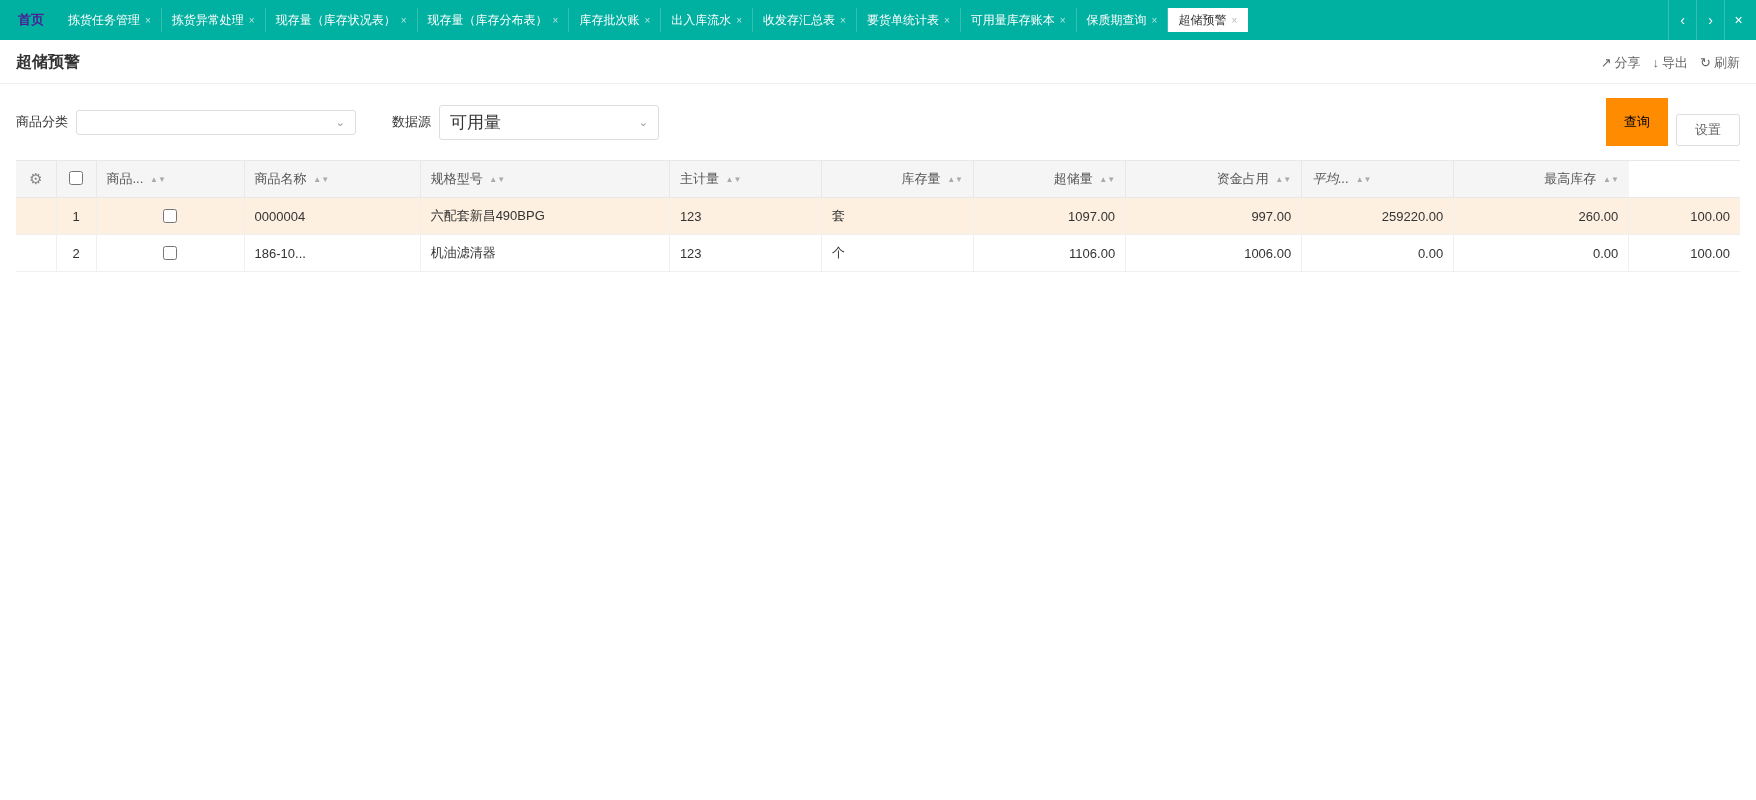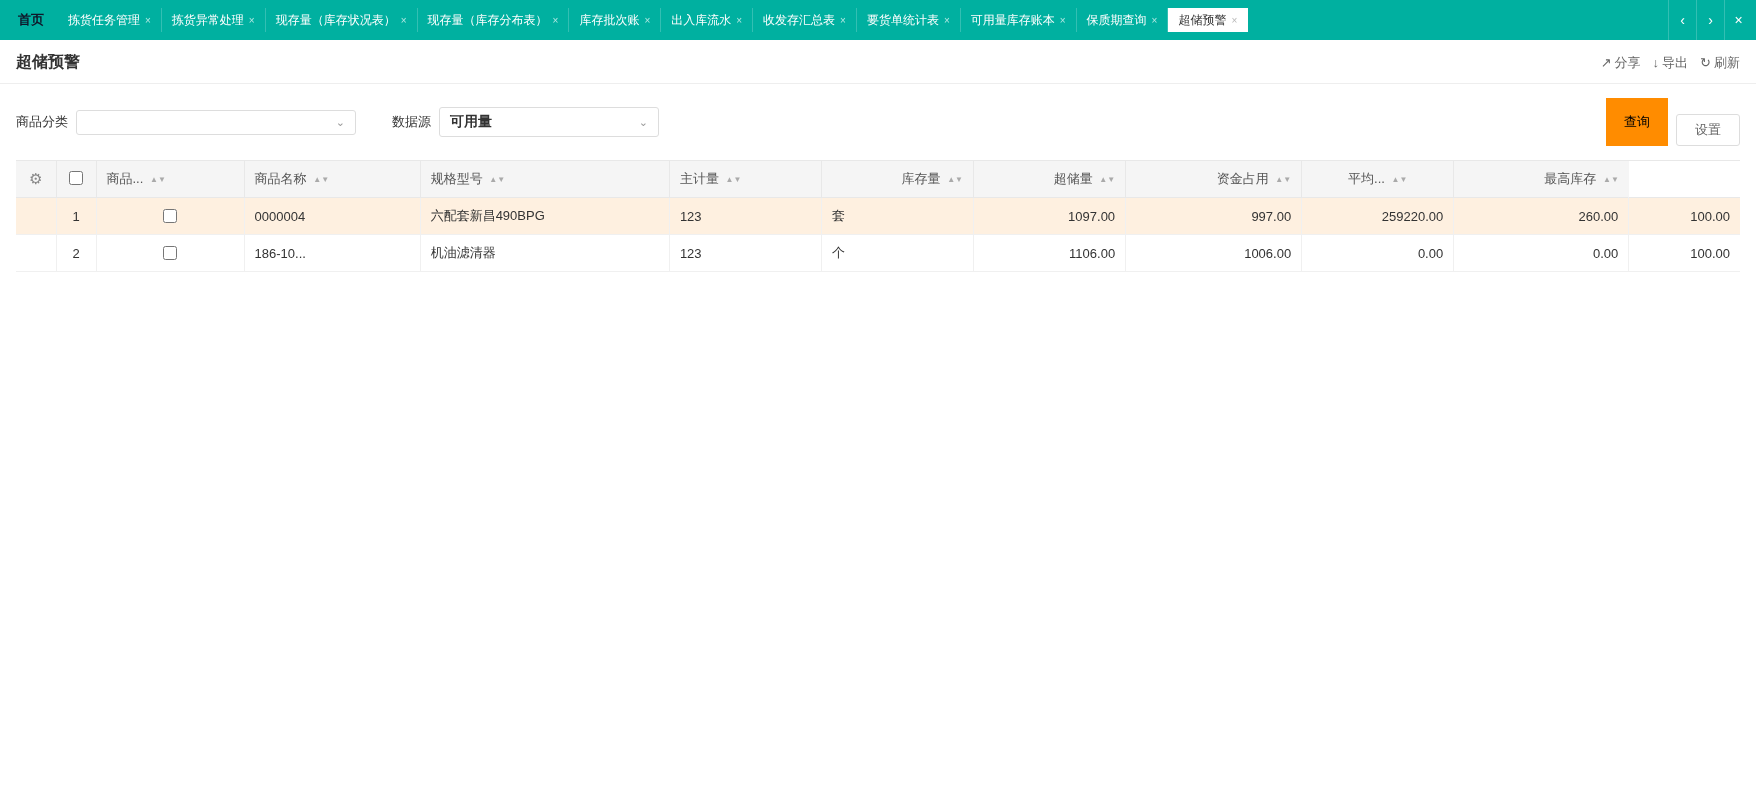--- a/index.html
+++ b/index.html
@@ -33,21 +33,21 @@
     }
     .nav-tab .close-btn {
       margin-left: 5px;
       font-size: 10px;
       opacity: 0.7;
       cursor: pointer;
     }
     .nav-tab.active .close-btn { color: #999; }
     .nav-home {
       padding: 0 14px;
-      color: #0f172a;
+      color: #4c1d95;
       font-size: 13px;
       font-weight: bold;
       cursor: pointer;
       white-space: nowrap;
     }
     .nav-arrows {
       display: flex;
       margin-left: auto;
     }
     .nav-arrow {
@@ -119,21 +119,21 @@
       display: flex;
       align-items: center;
       border: 1px solid #ddd;
       border-radius: 3px;
       padding: 5px 10px;
       min-width: 280px;
       cursor: pointer;
       background: #fff;
       justify-content: space-between;
     }
-    .filter-select .select-text { color: #999; font-size: 14px; font-weight: bold; }
+    .filter-select .select-text { color: #999; font-size: 17px; }
     .filter-select .chevron { color: #999; font-size: 11px; }
     .filter-buttons {
       margin-left: auto;
       display: flex;
       gap: 8px;
     }
     .btn-query {
       background: #ff8c00;
       color: #000000;
       border: none;
@@ -366,21 +366,21 @@
             <span class="sort-arrows">▲▼</span>
           </th>
           <th style="text-align:right;">
             <span>超储量</span>
             <span class="sort-arrows">▲▼</span>
           </th>
           <th style="text-align:right;">
             <span>资金占用</span>
             <span class="sort-arrows">▲▼</span>
           </th>
-          <th style="text-align:center;">
+          <th style="text-align:left;font-style:italic;">
             <span>平均...</span>
             <span class="sort-arrows">▲▼</span>
           </th>
           <th style="text-align:right;">
             <span>最高库存</span>
             <span class="sort-arrows">▲▼</span>
           </th>
         </tr>
       </thead>
       <tbody id="table-body">

